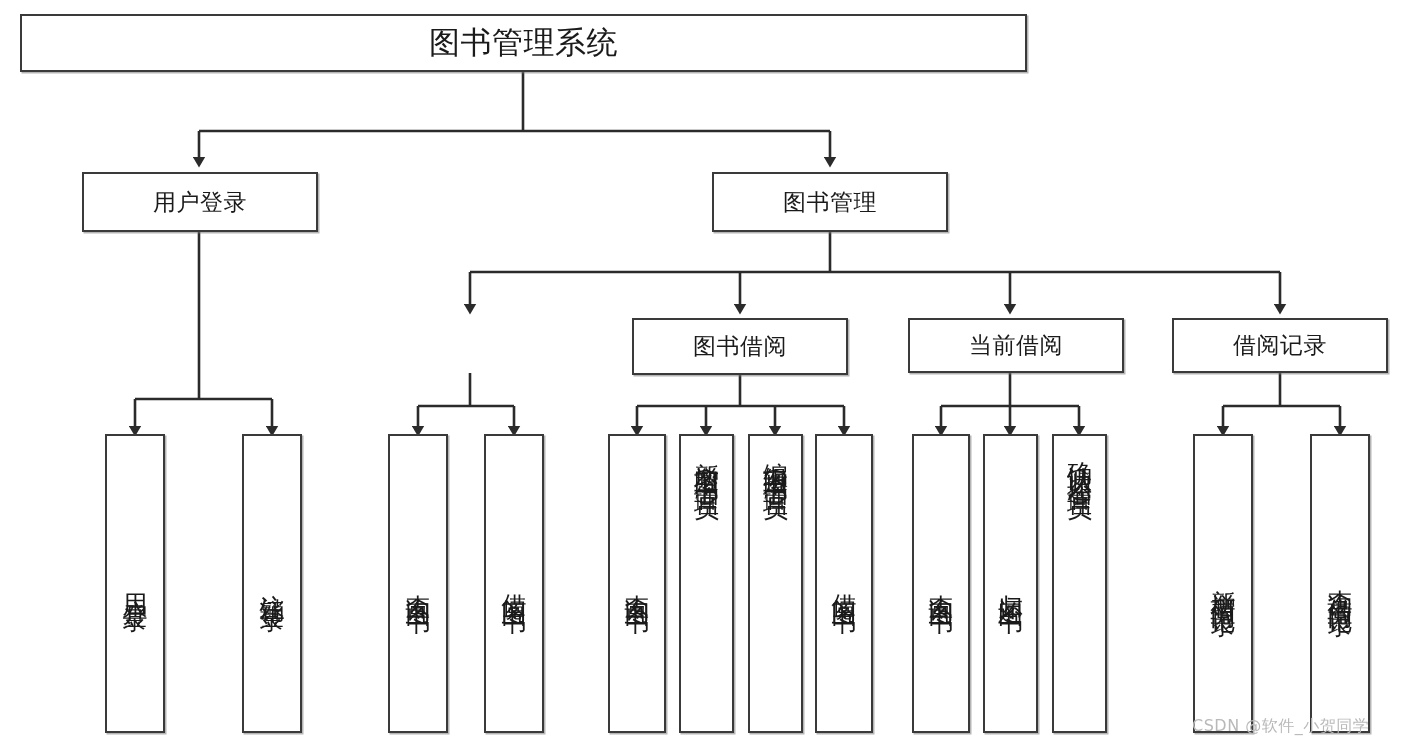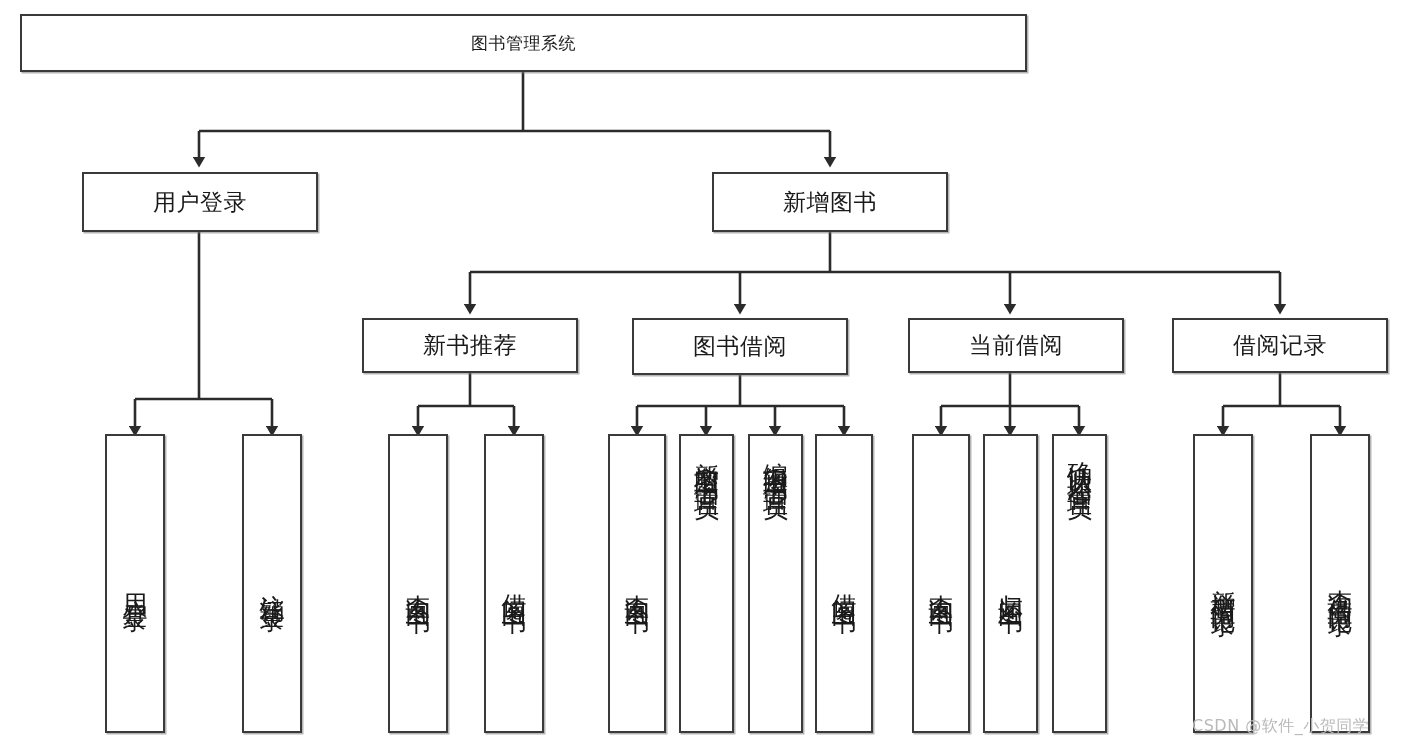--- a/index.html
+++ b/index.html
@@ -42,21 +42,21 @@
     line-height: 1.08;
     letter-spacing: 0.5px;
   }
   
   .node.h .label {
     writing-mode: horizontal-tb;
     font-size: 23px;
     white-space: nowrap;
   }
   #node-root.node.h .label {
-    font-size: 17px;
+    font-size: 31px;
   }
   
   .node.v {
     align-items: flex-start;
     justify-content: center;
     padding-top: 6px;
   }
   .node.v .label {
     writing-mode: vertical-rl;
     text-orientation: upright;
@@ -140,26 +140,23 @@
 
   <div id="node-root" class="node h" style="left:20px; top:14px; width:1007px; height:58px;">
     <span class="label">图书管理系统</span>
   </div>
 
   <div class="node h" style="left:82px; top:172px; width:236px; height:60px;">
     <span class="label">用户登录</span>
   </div>
 
   <div class="node h" style="left:712px; top:172px; width:236px; height:60px;">
-    <span class="label">新增图书</span>
-  </div>
-
-  <div class="node h" style="left:362px; top:318px; width:216px; height:55px;">
-    <span class="label">新书推荐</span>
-  </div>
+    <span class="label">图书管理</span>
+  </div>
+
 
   <div class="node h" style="left:632px; top:318px; width:216px; height:57px;">
     <span class="label">图书借阅</span>
   </div>
 
   <div class="node h" style="left:902px; top:318px; width:216px; height:55px;margin-left:6px;">
     <span class="label">当前借阅</span>
   </div>
 
   <div class="node h" style="left:1172px; top:318px; width:216px; height:55px;">

